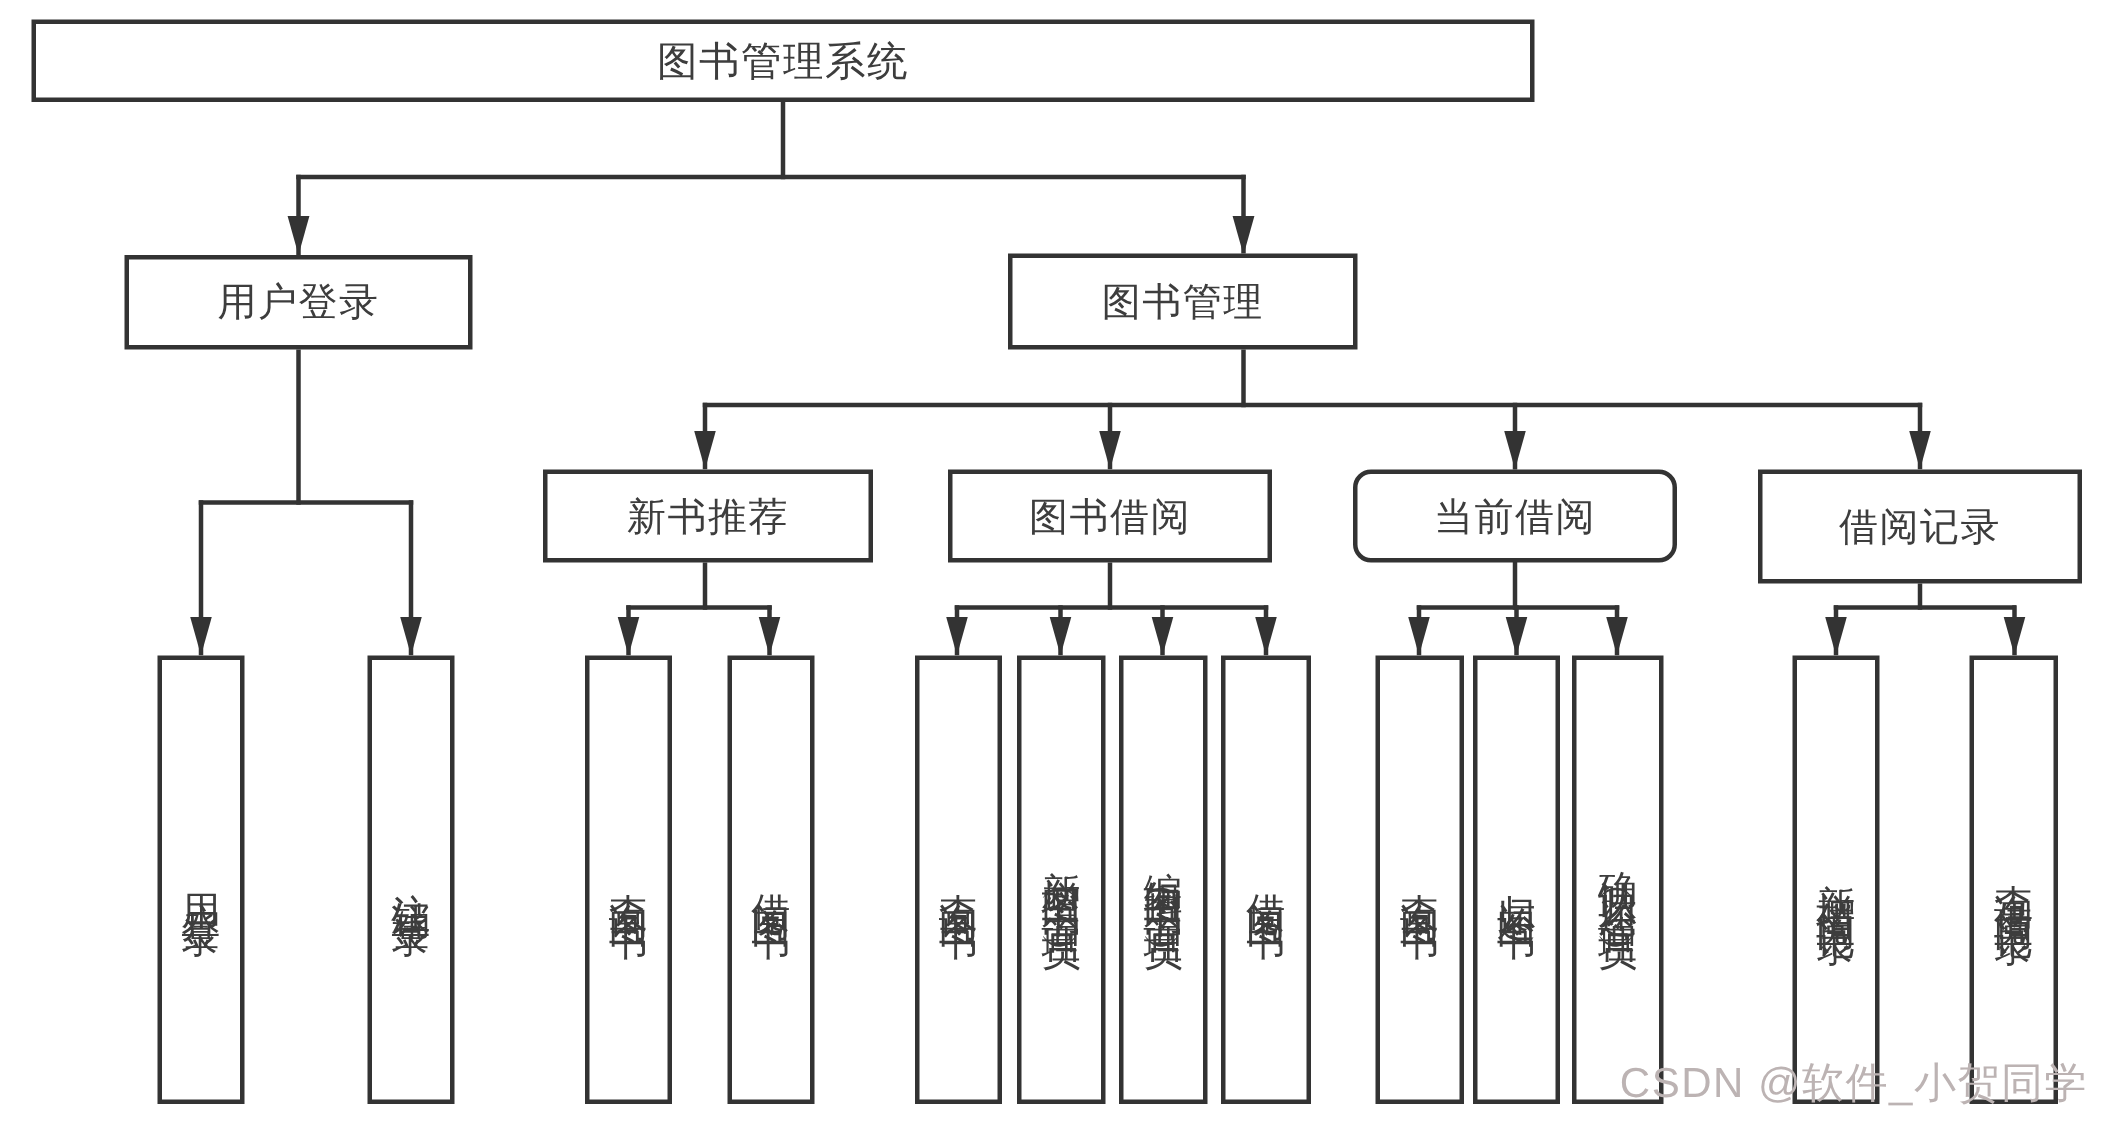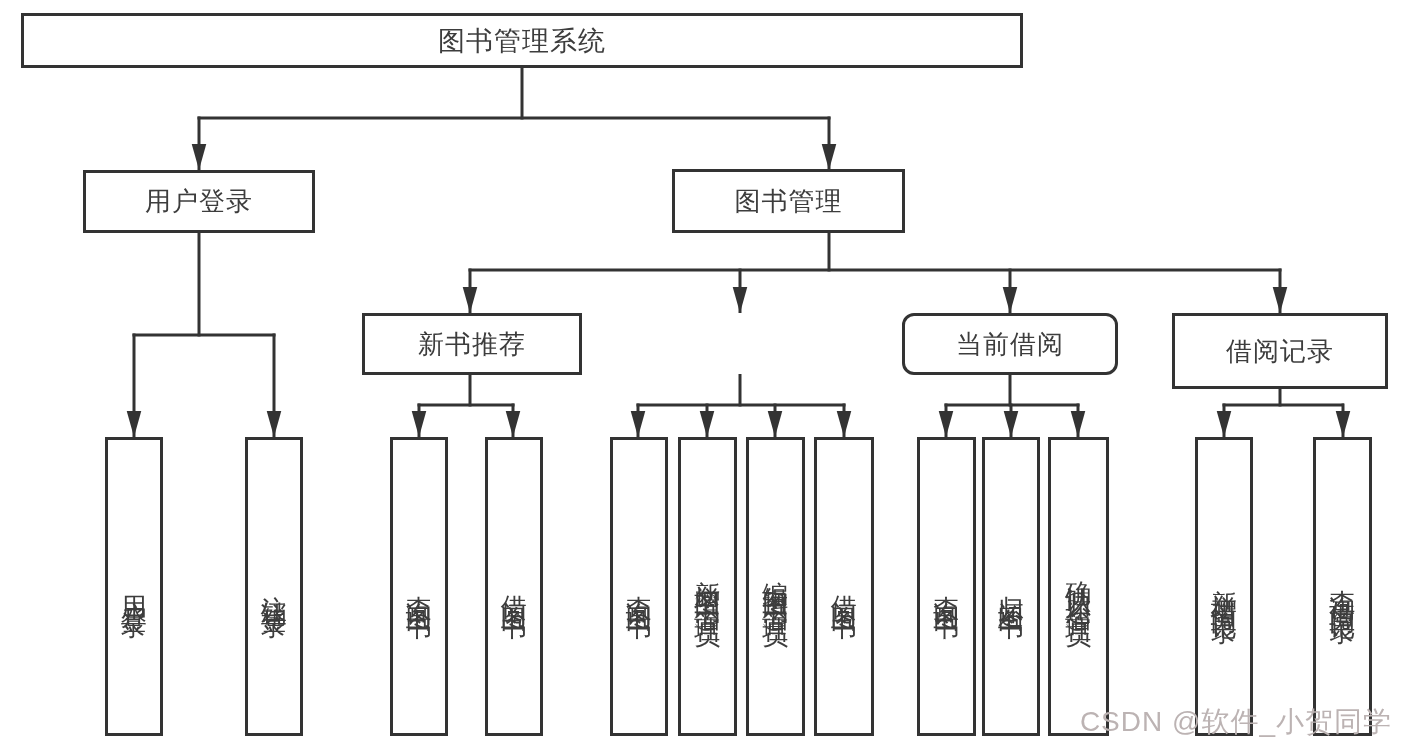--- a/index.html
+++ b/index.html
@@ -121,20 +121,23 @@
   <div class="box hbox" style="left:83px; top:170px; width:232px; height:63px;">
     <span>用户登录</span>
   </div>
   <div class="box hbox" style="left:672px; top:169px; width:233px; height:64px;">
     <span>图书管理</span>
   </div>
 
   <div class="box hbox" style="left:362px; top:313px; width:220px; height:62px;">
     <span>新书推荐</span>
   </div>
+  <div class="box hbox" style="left:632px; top:313px; width:216px; height:62px;">
+    <span>图书借阅</span>
+  </div>
   <div class="box hbox" style="left:902px; top:313px; width:216px; height:62px;border-radius:12px;">
     <span>当前借阅</span>
   </div>
   <div class="box hbox" style="left:1172px; top:313px; width:216px; height:76px;">
     <span>借阅记录</span>
   </div>
 
   <div class="box vbox" style="left:105px; width:58px;">
     <span class="vtext">用户登录</span>
   </div>

